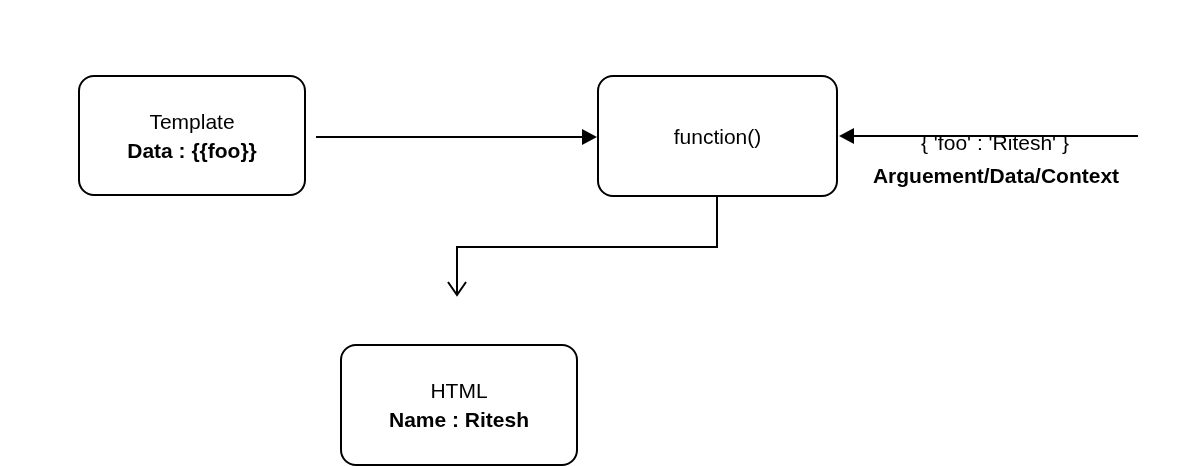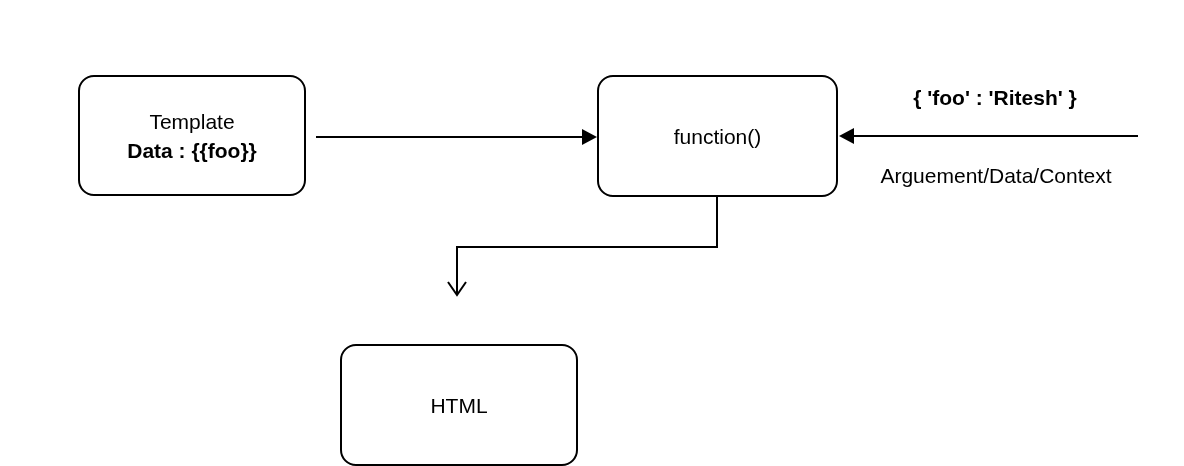--- a/index.html
+++ b/index.html
@@ -39,29 +39,29 @@
   }
   .node .title { font-weight: 400; }
   .node .subtitle { font-weight: 700; }
 
   .edge-label {
     position: absolute;
     text-align: center;
     font-size: 21px;
     line-height: 26px;
   }
-  .edge-label.bold { font-weight: 700; }
+  .edge-label.bold { font-weight: 400; margin-top: 45px; }
 
   #node-template { left: 78px;  top: 75px;  width: 228px; height: 121px; justify-content: center; }
   #node-function { left: 597px; top: 75px;  width: 241px; height: 122px; text-align: right; }
   #node-html     { left: 340px; top: 296px; width: 238px; height: 122px; margin-top: 48px; }
 
   #label-compiler       { left: 341px; top: 72px;  width: 200px; }
   #label-context-value  { left: 865px; top: 85px;  width: 260px; }
-  #label-context-caption{ left: 860px; top: 163px; width: 272px; }
+  #label-context-caption{ left: 860px; top: 163px; width: 272px; font-weight: bold; }
 </style>
 </head>
 <body>
 
 <div class="canvas">
 
   <svg class="wires" viewBox="0 0 1184 466" xmlns="http://www.w3.org/2000/svg">
 
     <g>
       <line x1="316" y1="137" x2="584" y2="137" stroke="#000000" stroke-width="2"></line>
@@ -83,20 +83,21 @@
     <div class="title">Template</div>
     <div class="subtitle">Data : {{foo}}</div>
   </div>
 
   <div class="node" id="node-function">
     <div class="title">function()</div>
   </div>
 
   <div class="node" id="node-html">
     <div class="title">HTML</div>
+    <div class="subtitle">Name : Ritesh</div>
   </div>
 
   <div class="edge-label" id="label-compiler">
   </div>
 
   <div class="edge-label bold" id="label-context-value">{ 'foo' : 'Ritesh' }</div>
 
   <div class="edge-label" id="label-context-caption">Arguement/Data/Context</div>
 
 </div>

